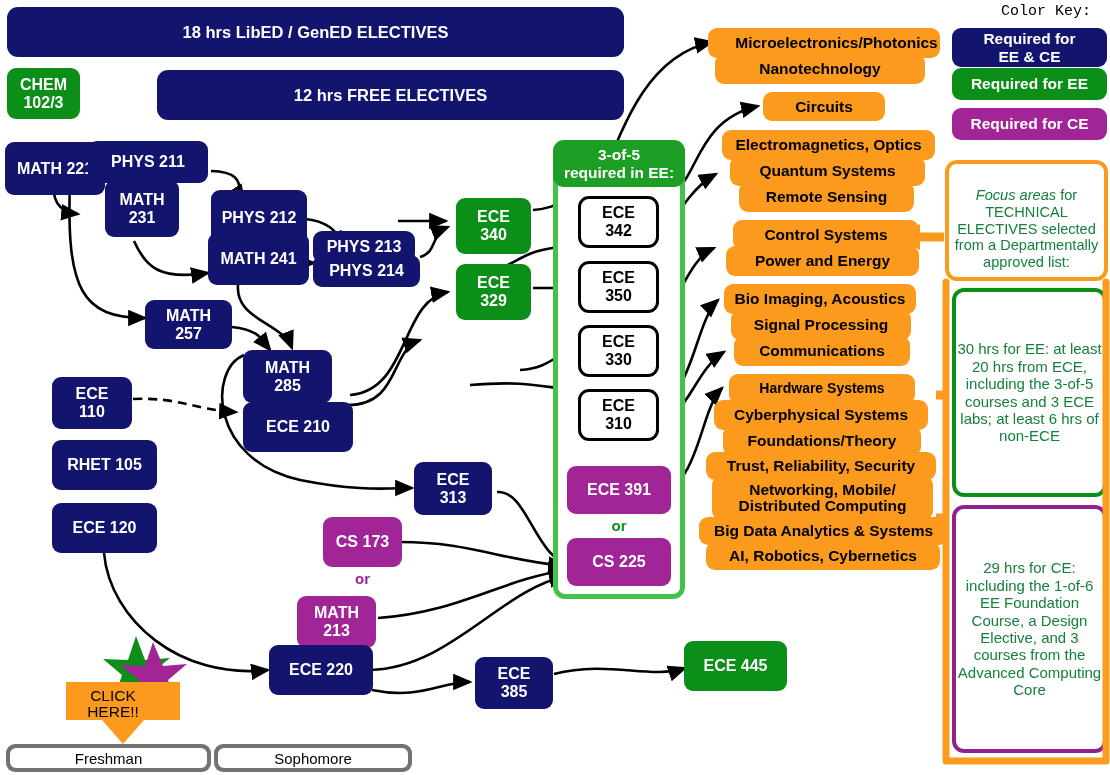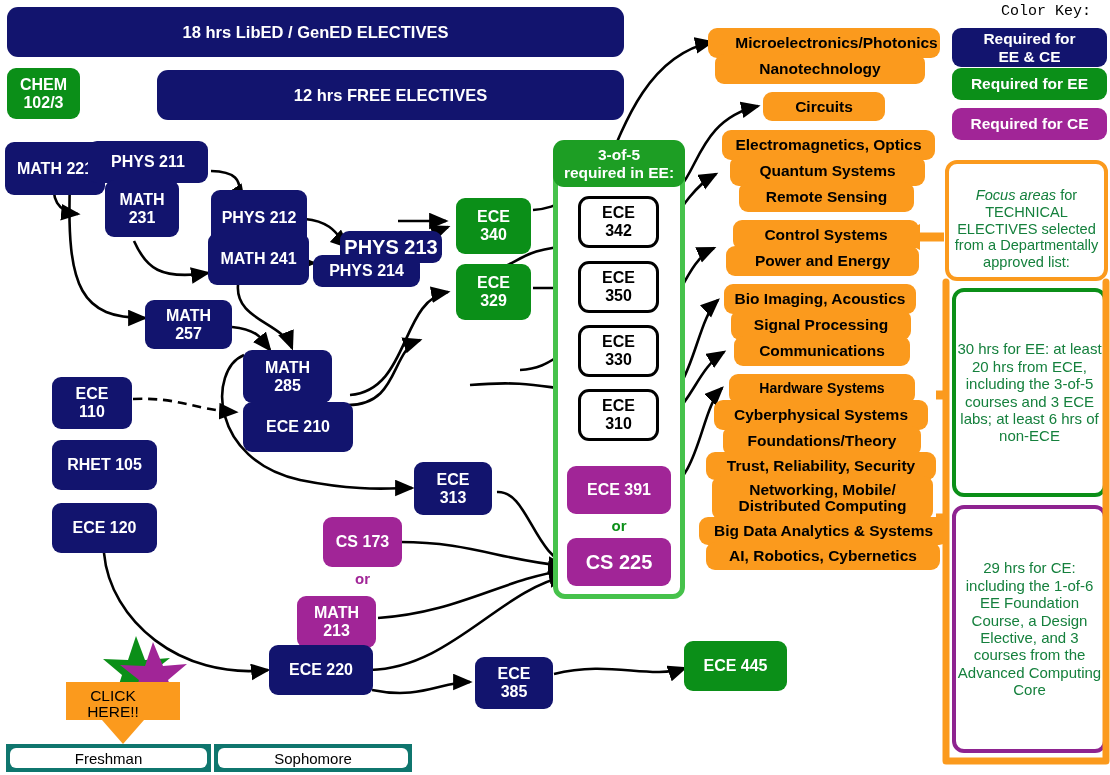--- a/index.html
+++ b/index.html
@@ -109,22 +109,22 @@
     white-space: pre-line;
   }
   .panel-orange { border: 4px solid #fb9a1d; }
   .panel-green  { border: 4px solid #0b8f18; }
   .panel-purple { border: 4px solid #8e2390; }
 
   
   .yearbar {
     position: absolute;
     box-sizing: border-box;
-    background: #0f766e;
-    border-radius: 0;
+    background: #737373;
+    border-radius: 9px;
     padding: 4px;
     z-index: 6;
   }
   .yearbar > div {
     box-sizing: border-box;
     width: 100%;
     height: 100%;
     background: #ffffff;
     border-radius: 6px;
     display: flex;
@@ -272,21 +272,21 @@
 
   <div class="node navy" style="left:88px; top:141px; width:120px; height:42px; font-size:16px;">PHYS 211</div>
 
   <div class="node navy" style="left:105px; top:180px; width:74px; height:57px; font-size:16px;">MATH
 231</div>
 
   <div class="node navy" style="left:211px; top:190px; width:96px; height:55px; font-size:16px;">PHYS 212</div>
 
   <div class="node navy" style="left:208px; top:233px; width:101px; height:52px; font-size:16px;">MATH 241</div>
 
-  <div class="node navy" style="left:313px; top:231px; width:102px; height:32px; font-size:20px;margin-left:27px;">PHYS 213</div>
+  <div class="node navy" style="left:313px; top:231px; width:102px; height:32px; font-size:16px;">PHYS 213</div>
 
   <div class="node navy" style="left:313px; top:255px; width:107px; height:32px; font-size:16px;">PHYS 214</div>
 
   <div class="node navy" style="left:145px; top:300px; width:87px; height:49px; font-size:16px;">MATH
 257</div>
 
   <div class="node navy" style="left:243px; top:350px; width:89px; height:53px; font-size:16px;">MATH
 285</div>
 
   <div class="node navy" style="left:52px; top:377px; width:80px; height:52px; font-size:16px;">ECE
@@ -335,21 +335,21 @@
   <div class="node whitebox" style="left:578px; top:325px; width:81px; height:52px; font-size:16px;">ECE
 330</div>
 
   <div class="node whitebox" style="left:578px; top:389px; width:81px; height:52px; font-size:16px;">ECE
 310</div>
 
   <div class="node purple" style="left:567px; top:466px; width:104px; height:48px; font-size:16px;">ECE 391</div>
 
   <div class="or-label or-green" style="left:567px; top:517px; width:104px; font-size:15px;">or</div>
 
-  <div class="node purple" style="left:567px; top:538px; width:104px; height:48px; font-size:20px;">CS 225</div>
+  <div class="node purple" style="left:567px; top:538px; width:104px; height:48px; font-size:16px;">CS 225</div>
 
   <div class="node orange" style="left:708px; top:28px; width:232px; height:30px; font-size:15.5px;padding-left:25px;">Microelectronics/Photonics</div>
   <div class="node orange" style="left:715px; top:54px; width:210px; height:30px; font-size:15.5px;">Nanotechnology</div>
 
   <div class="node orange" style="left:763px; top:92px; width:122px; height:29px; font-size:15.5px;">Circuits</div>
 
   <div class="node orange" style="left:722px; top:130px; width:213px; height:30px; font-size:15.5px;">Electromagnetics, Optics</div>
   <div class="node orange" style="left:730px; top:156px; width:195px; height:30px; font-size:15.5px;">Quantum Systems</div>
   <div class="node orange" style="left:739px; top:182px; width:175px; height:30px; font-size:15.5px;">Remote Sensing</div>
 

